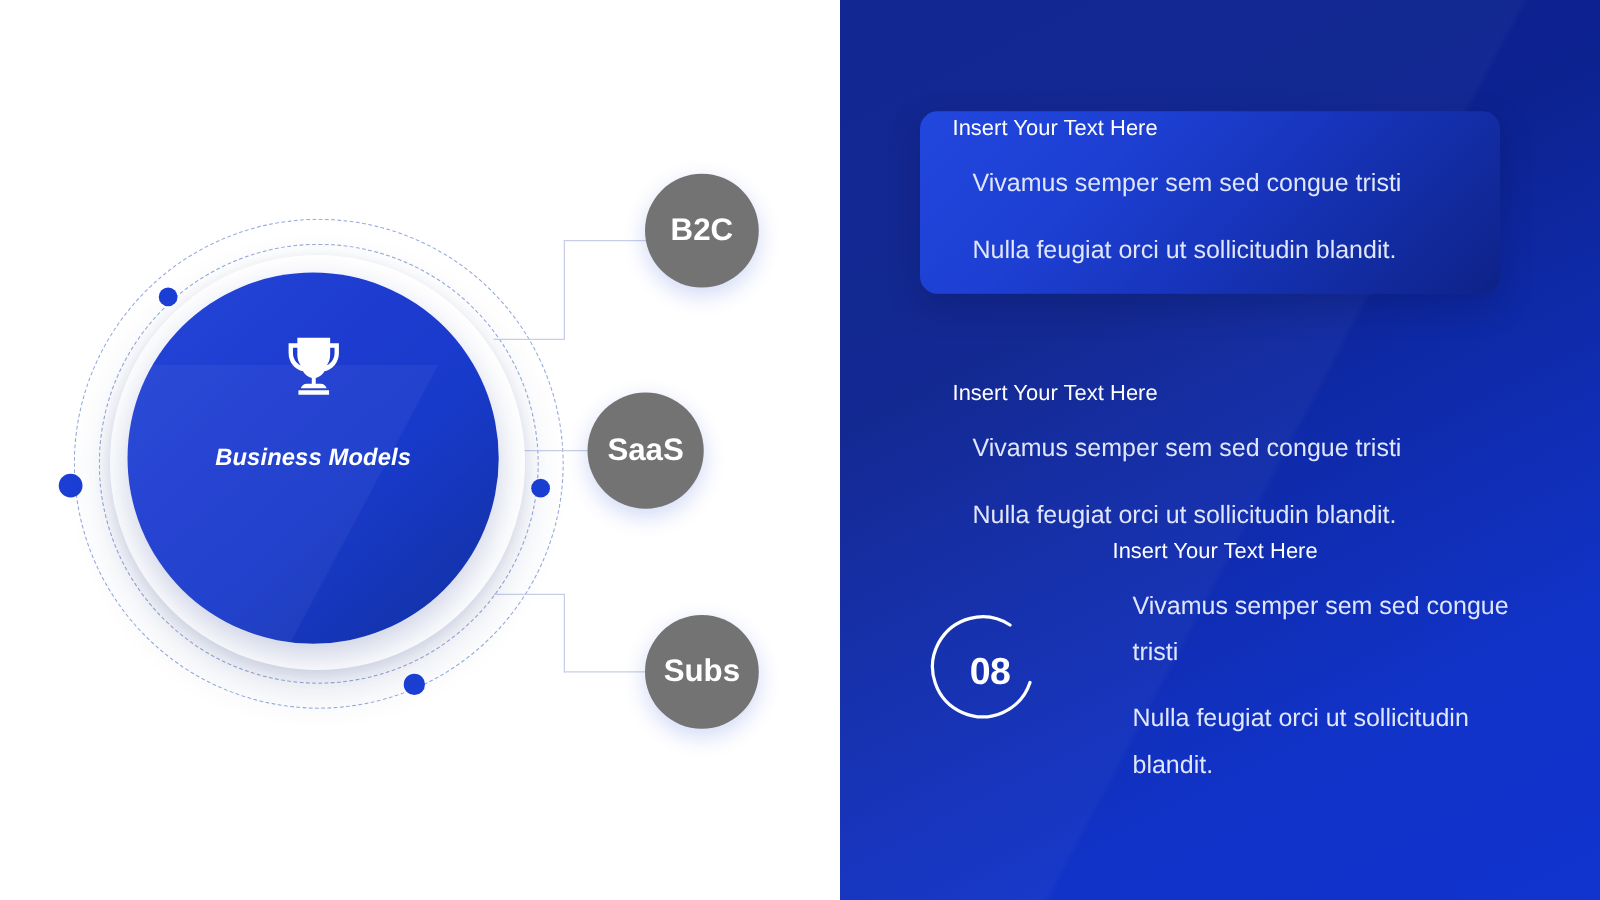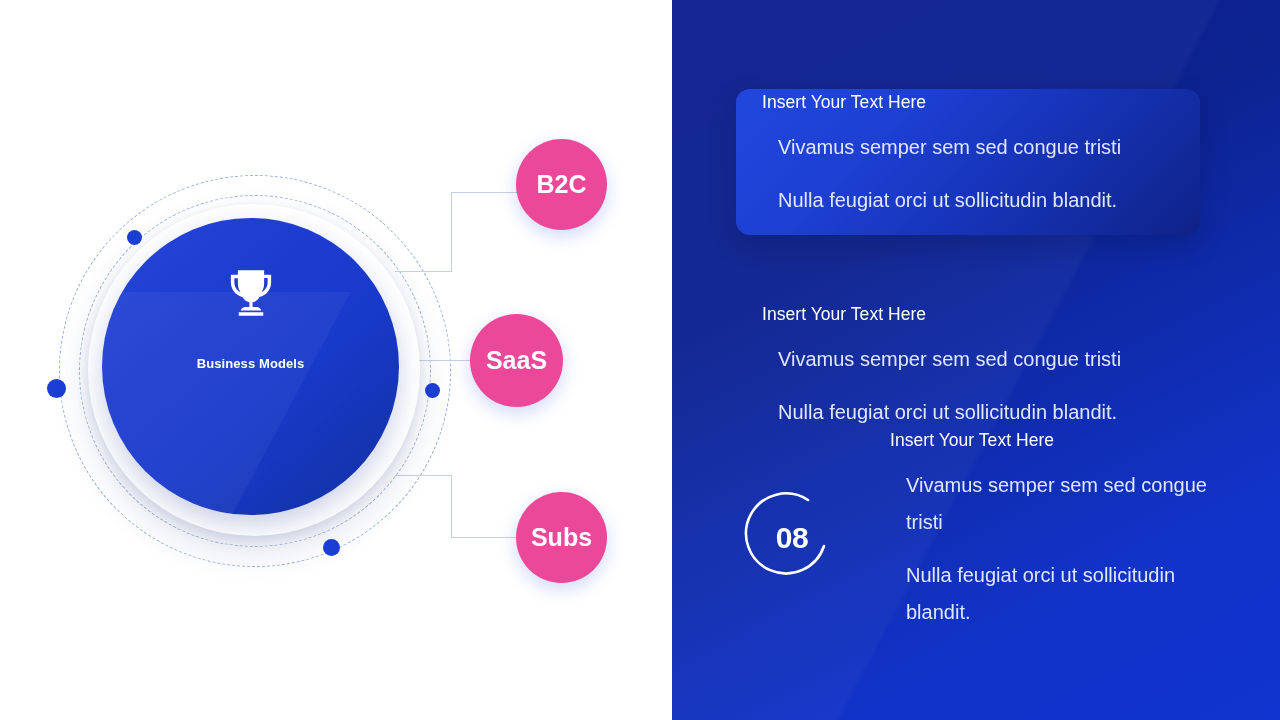--- a/index.html
+++ b/index.html
@@ -41,35 +41,35 @@
     display:flex;flex-direction:column;align-items:center;justify-content:flex-start;
     padding-top:47px;box-sizing:border-box;overflow:hidden;
   }
   .hub::after{
     content:"";position:absolute;left:-20%;top:25%;width:150%;height:140%;
     background:linear-gradient(118deg,rgba(255,255,255,.045) 0%,rgba(255,255,255,.045) 46%,rgba(0,0,0,0) 46.3%);
     pointer-events:none;
   }
   .trophy{width:56px;height:56px;display:block;}
   .hub-title{
-    color:#ffffff;font-size:13px;font-weight:bold;letter-spacing:.1px;
-    margin-top:35px;text-align:right;position:relative;z-index:2;
+    color:#ffffff;font-size:19px;font-weight:bold;letter-spacing:.1px;
+    margin-top:35px;text-align:right;position:relative;z-index:2;font-style:italic;
   }
   .hub-sub{
     color:#e3e8fb;font-size:12.4px;line-height:1.95;text-align:center;
     margin-top:6px;max-width:215px;position:relative;z-index:2;
   }
 
   
   .conn{position:absolute;background:#c7cfe8;}
   .conn-h{height:1.2px;}
   .conn-v{width:1.2px;}
 
   .node{
-    position:absolute;border-radius:50%;background:#ec4899;
+    position:absolute;border-radius:50%;background:#737373;
     display:flex;align-items:center;justify-content:center;
     color:#fff;font-weight:bold;
     box-shadow:0 6px 18px rgba(27,63,212,.20);
   }
   .node-b2c{left:516px;top:139px;width:91px;height:91px;font-size:25px;}
   .node-saas{left:470px;top:314px;width:93px;height:93px;font-size:25px;}
   .node-subs{left:516px;top:492px;width:91px;height:91px;font-size:25px;}
 
   
   .right-panel{

